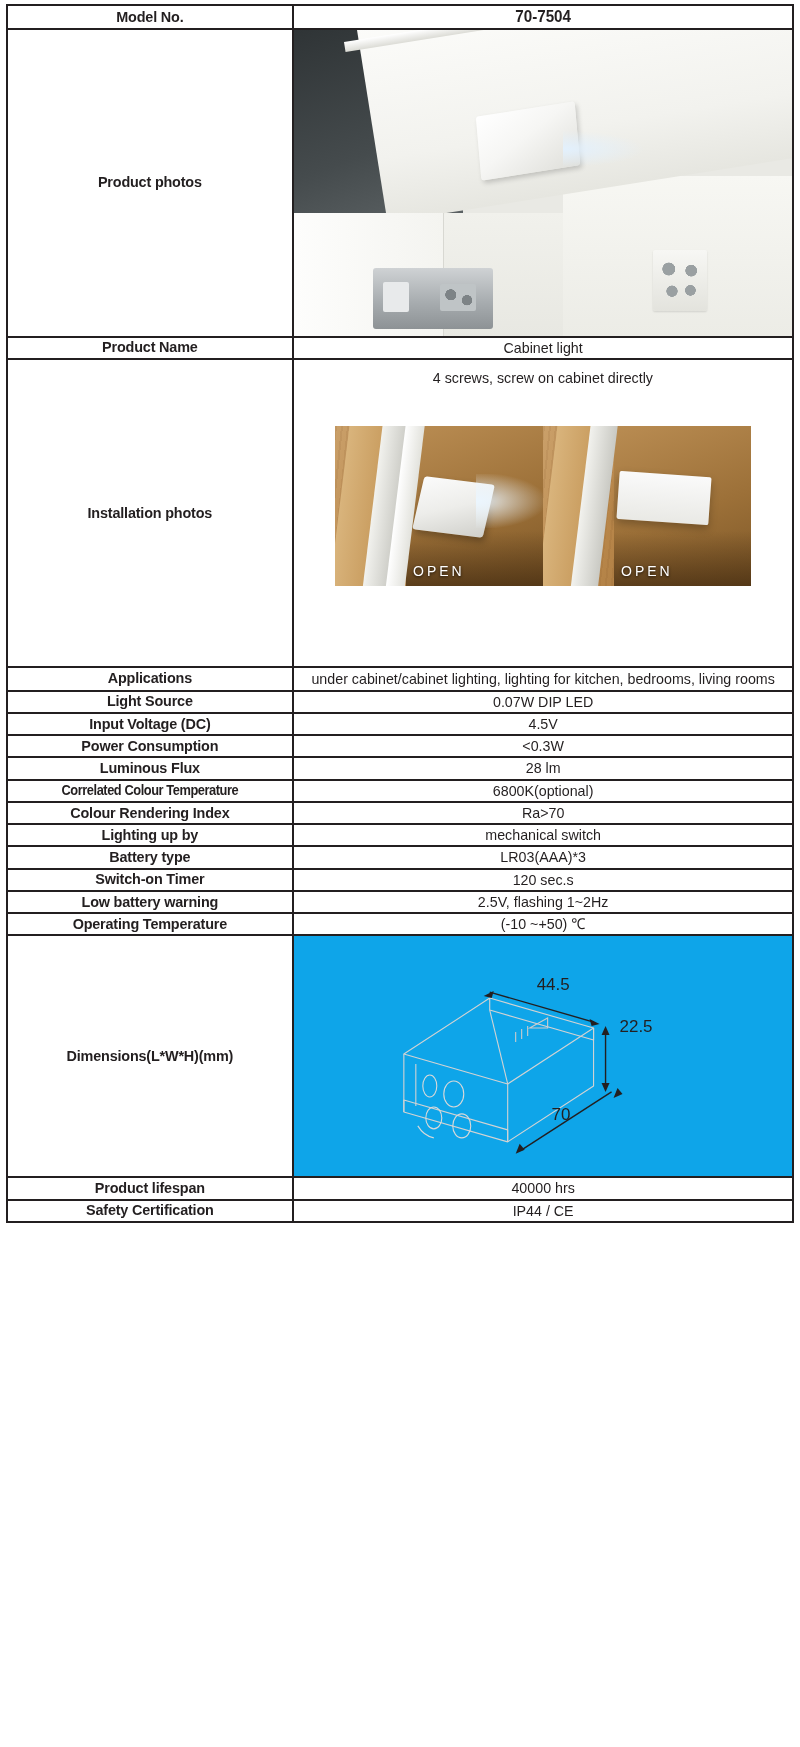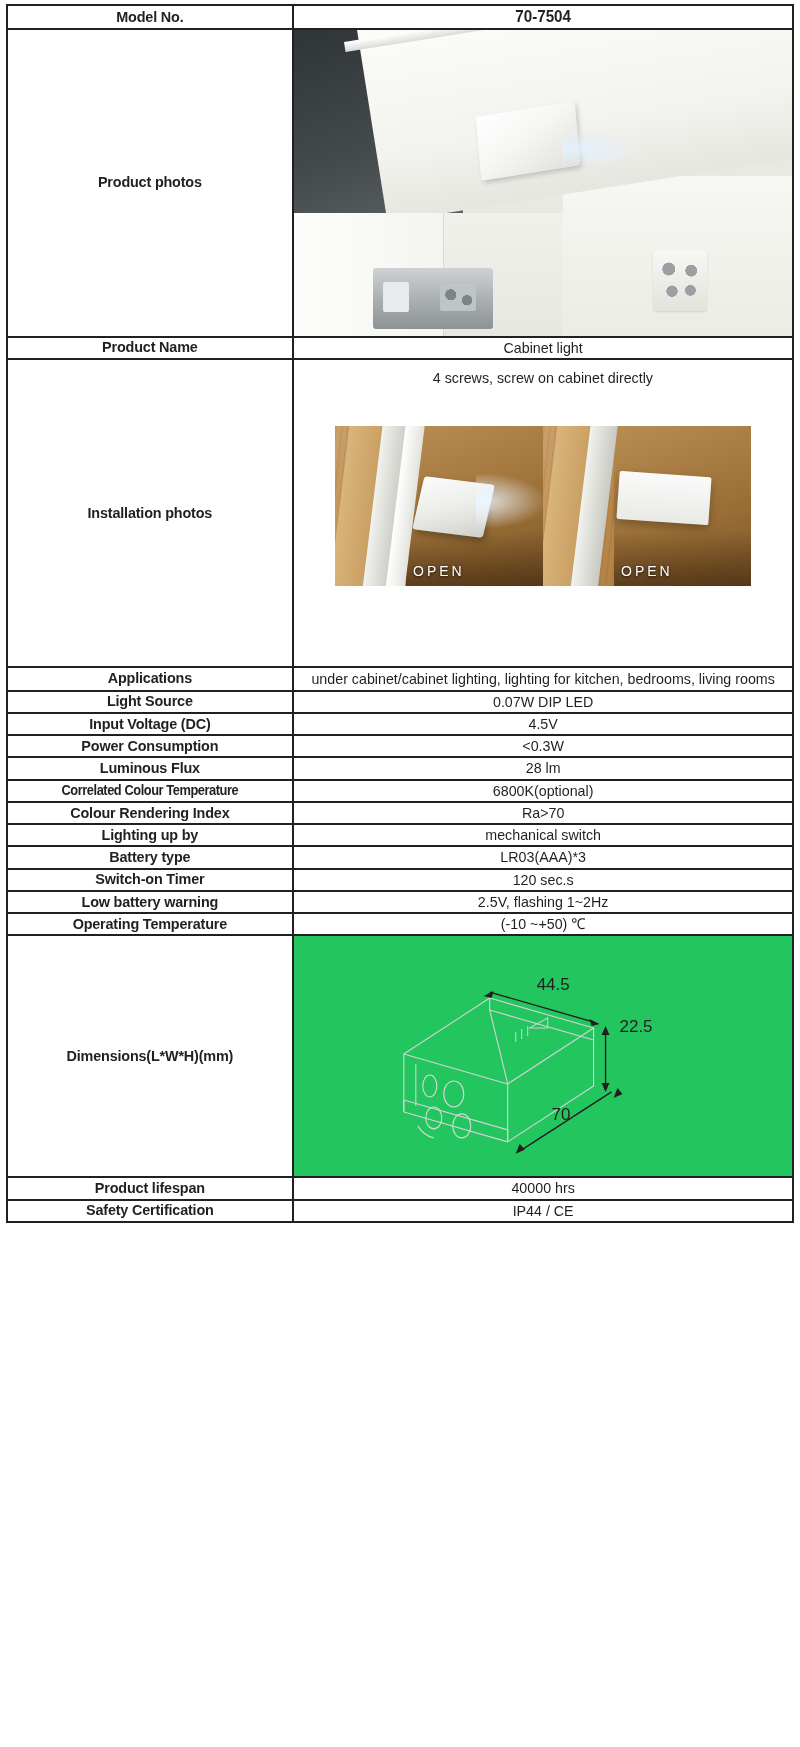--- a/index.html
+++ b/index.html
@@ -196,21 +196,21 @@
     text-align:center;
     color:#ffffff;
     font-size:14px;
     letter-spacing:3px;
     text-shadow:0 1px 3px rgba(0,0,0,.8);
   }
 
   
   .dim-cell{padding:0;}
   .dim-wrap{
-    position:relative;width:100%;height:240px;background:#22c55e;
+    position:relative;width:100%;height:240px;background:#0ea5e9;
   }
   .dim-wrap svg{display:block;width:100%;height:100%;}
   .dim-txt{
     font-family:"Liberation Sans", sans-serif;
     font-size:17px;fill:#231f20;
   }
 </style>
 </head>
 <body>
 

